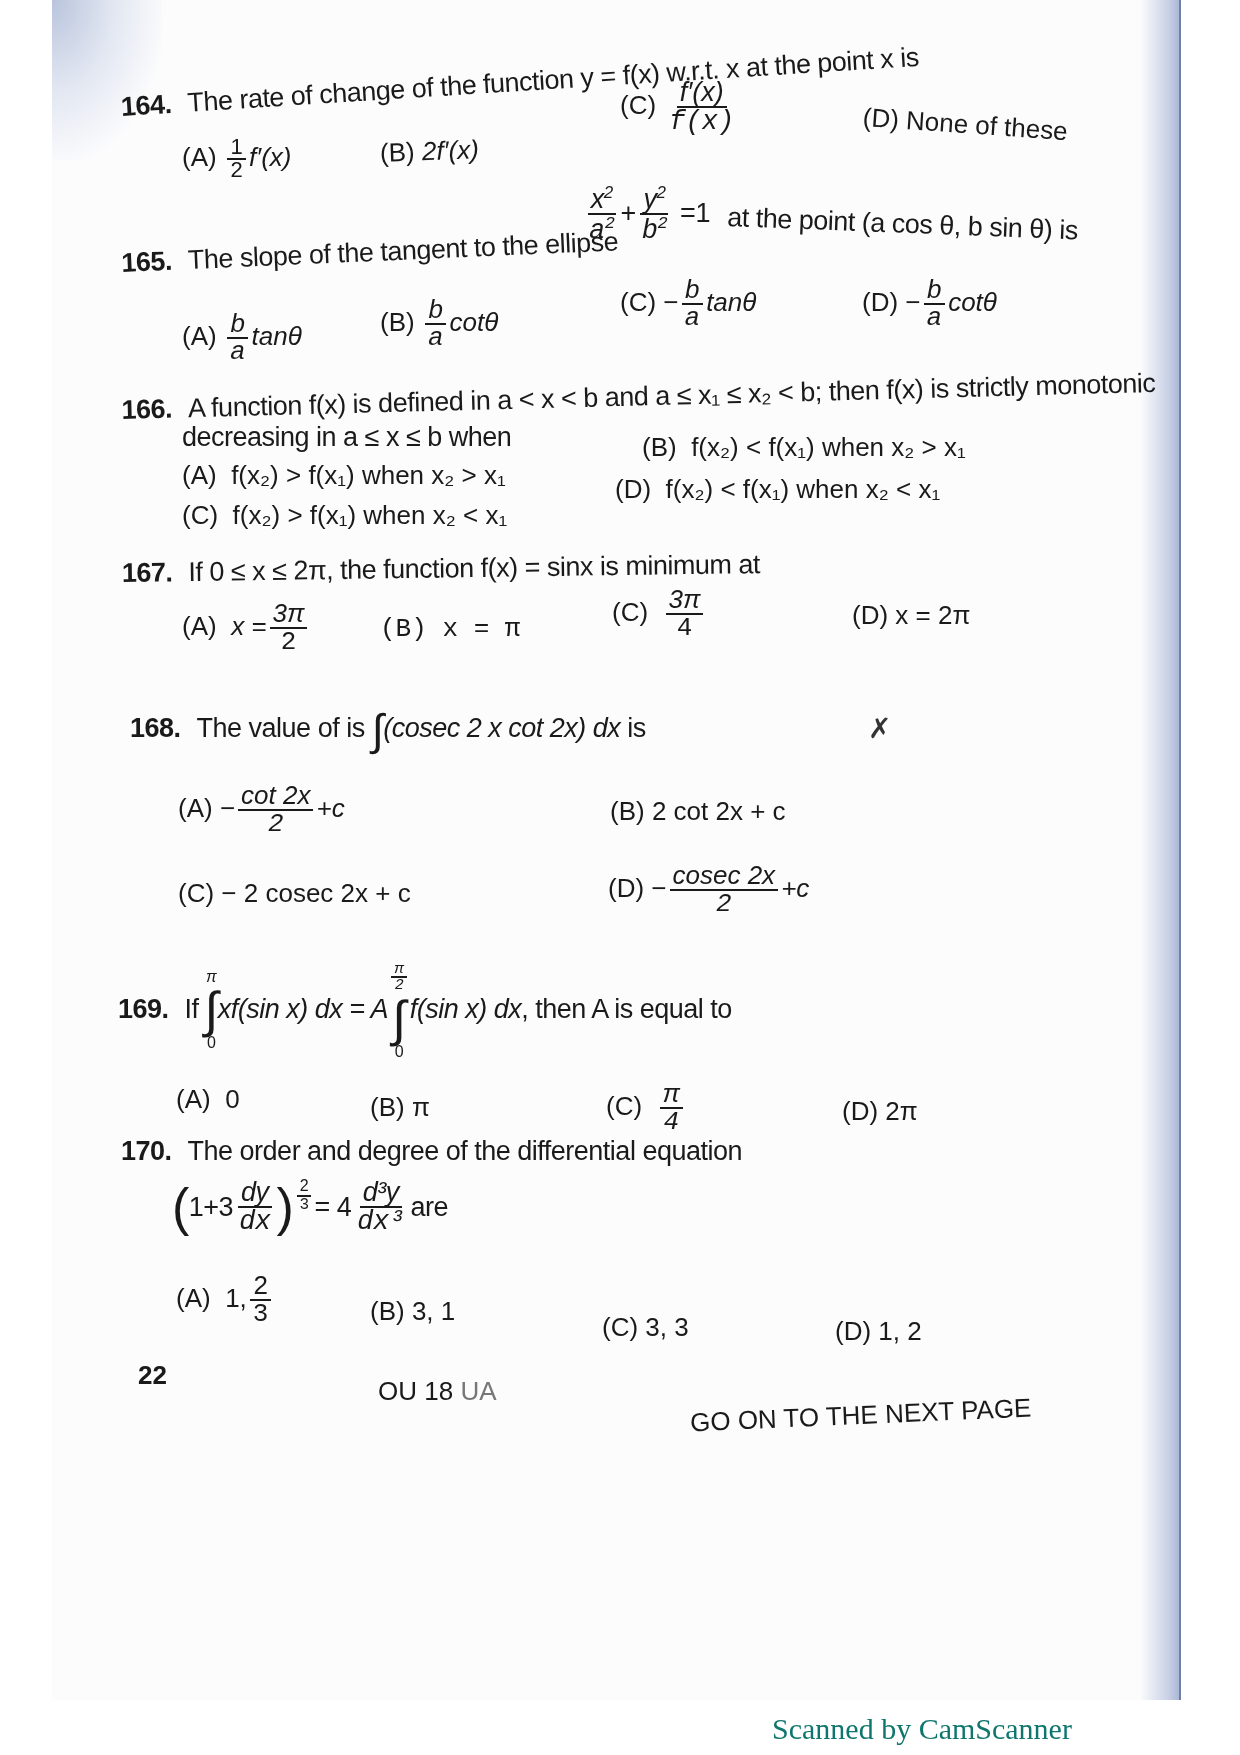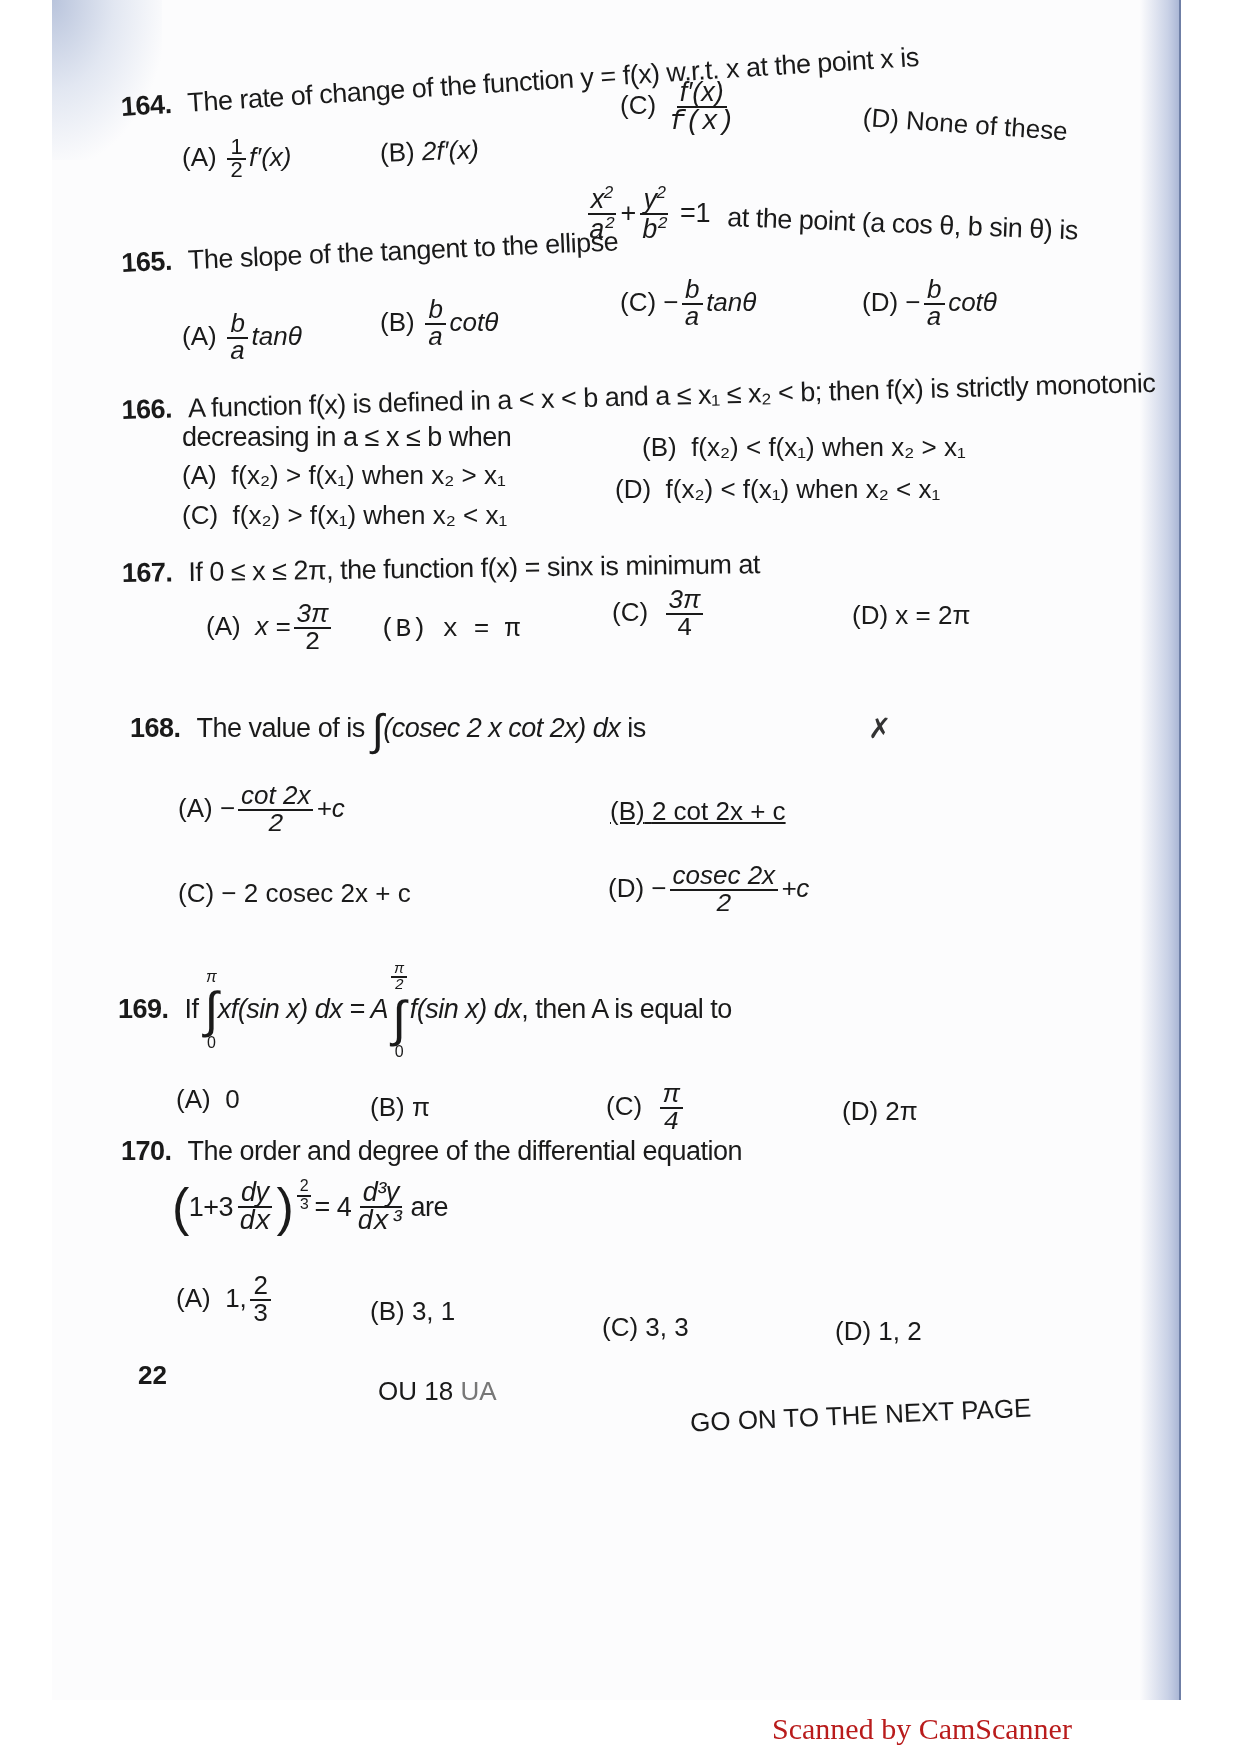--- a/index.html
+++ b/index.html
@@ -31,21 +31,21 @@
   .it { font-style: italic; }
   .frac { display: inline-flex; flex-direction: column; align-items: center; vertical-align: middle; margin: 0 3px; line-height: 1.05; }
   .frac .num { border-bottom: 2px solid #1a1a1a; padding: 0 3px; }
   .frac .den { padding: 0 3px; font-family: Liberation Mono, monospace; }
   .sup { font-size: 17px; vertical-align: super; }
   .integral { font-size: 44px; font-weight: normal; vertical-align: middle; line-height: 1; }
   .lim { display: inline-flex; flex-direction: column; align-items: center; vertical-align: middle; font-size: 16px; line-height: 1; }
   .lim .int { font-size: 50px; line-height: 1; }
   .big-paren { font-size: 52px; vertical-align: middle; line-height: 1; }
   .footer { font-size: 26px; }
-  .scanned { font-family: "Liberation Serif", serif; font-size: 30px; color: #b91c1c; }
+  .scanned { font-family: "Liberation Serif", serif; font-size: 30px; color: #0f766e; }
   .tick { font-size: 28px; color: #333; }
 </style>
 </head>
 <body>
 
 <div class="paper"></div>
 <div class="edge-left"></div>
 <div class="edge-right"></div>
 <div class="edge-right-line"></div>
 
@@ -139,21 +139,21 @@
   <span>f(x₂) &gt; f(x₁) when x₂ &lt; x₁</span>
 </div>
 <div class="abs opt" style="left:615px; top:474px;">
   <span>(D)</span>&nbsp;
   <span>f(x₂) &lt; f(x₁) when x₂ &lt; x₁</span>
 </div>
 
 <div class="abs q" style="left:122px; top:558px; transform: rotate(-0.8deg);">
   <span class="qnum">167.</span><span>If 0 ≤ x ≤ 2π, the function f(x) = sinx is minimum at</span>
 </div>
-<div class="abs opt" style="left:182px; top:600px;margin-left:24px;">
+<div class="abs opt" style="left:182px; top:600px;">
   <span>(A)</span>&nbsp;
   <span class="it">x =</span><span class="frac">
       <span class="num it">3π</span>
       <span class="den">2</span>
     </span>
 </div>
 <div class="abs opt" style="left:380px; top:614px;font-family:Liberation Mono, monospace;">
   <span>(B)</span>
   <span>x = π</span>
 </div>
@@ -175,21 +175,21 @@
   <span>is</span>
 </div>
 <div class="abs tick" style="left:868px; top:712px;">✗</div>
 <div class="abs opt" style="left:178px; top:782px;">
   <span>(A)</span>
   <span>−</span><span class="frac it">
       <span class="num">cot 2x</span>
       <span class="den">2</span>
     </span><span class="it">+c</span>
 </div>
-<div class="abs opt" style="left:610px; top:796px;text-decoration:underline;">
+<div class="abs opt" style="left:610px; top:796px;">
   <span>(B)</span>
   <span>2 cot 2x + c</span>
 </div>
 <div class="abs opt" style="left:178px; top:878px;">
   <span>(C)</span>
   <span>− 2 cosec 2x + c</span>
 </div>
 <div class="abs opt" style="left:608px; top:862px;">
   <span>(D)</span>
   <span>−</span><span class="frac it">

